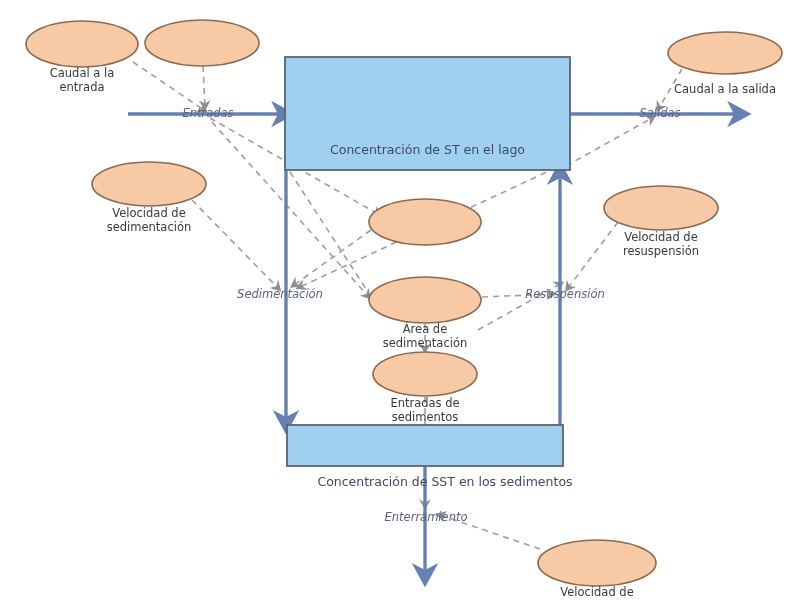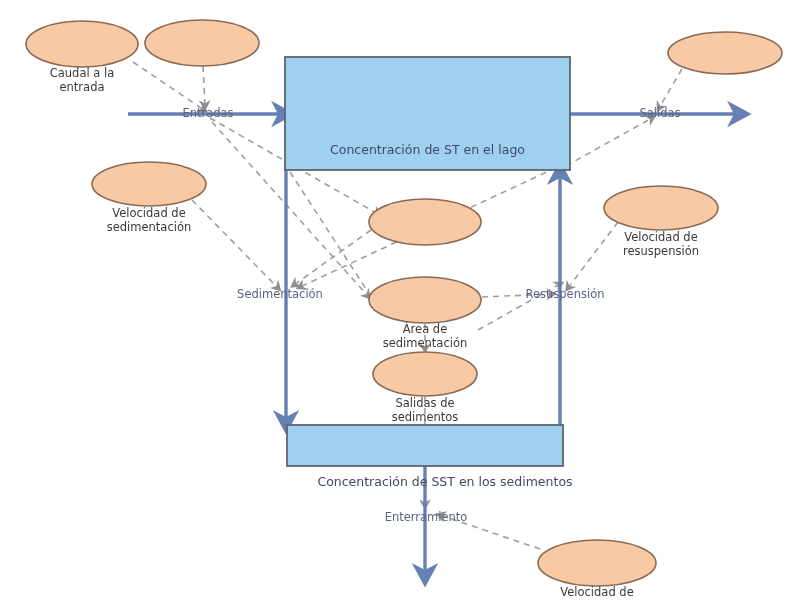--- a/index.html
+++ b/index.html
@@ -18,21 +18,21 @@
     color:#3f4a66;
     font-family:"DejaVu Sans", sans-serif;
     text-align:center;
     line-height:1.18;
     white-space:pre-line;
     pointer-events:none;
     -webkit-font-smoothing:antialiased;
   }
   .stock-label{font-size:12.5px;color:#3f4a66;border-radius:18px;}
   .aux-label{font-size:11.5px;color:#3a3a3a;}
-  .flow-label{font-size:11.5px;color:#5a6483;}
+  .flow-label{font-size:11.5px;color:#5a6483;font-style:italic;}
   .centerbox{display:flex;align-items:center;justify-content:center;margin-top:37px;}
 </style>
 </head>
 <body>
 
 <div id="stage">
 
   <svg width="800" height="600">
     <defs>
       <marker id="flowhead" markerWidth="9" markerHeight="9" refX="3.2" refY="4.5" orient="auto" markerUnits="strokeWidth">
@@ -113,24 +113,25 @@
   <div class="lbl stock-label centerbox" style="left:287px;top:425px;width:276px;height:41px;padding-left:20px;">Concentración de SST en los sedimentos</div>
 
   <div class="lbl flow-label" style="left:176px;top:107px;width:64px;">Entradas</div>
   <div class="lbl flow-label" style="left:632px;top:107px;width:56px;">Salidas</div>
   <div class="lbl flow-label" style="left:228px;top:288px;width:104px;">Sedimentación</div>
   <div class="lbl flow-label" style="left:518px;top:288px;width:94px;">Resuspensión</div>
   <div class="lbl flow-label" style="left:374px;top:511px;width:104px;">Enterramiento</div>
 
   <div class="lbl aux-label centerbox" style="left:26px;top:21px;width:112px;height:46px;">Caudal a la
 entrada</div>
+  <div class="lbl aux-label centerbox" style="left:668px;top:32px;width:114px;height:42px;">Caudal a la salida</div>
   <div class="lbl aux-label centerbox" style="left:92px;top:162px;width:114px;height:44px;">Velocidad de
 sedimentación</div>
   <div class="lbl aux-label centerbox" style="left:604px;top:186px;width:114px;height:44px;">Velocidad de
 resuspensión</div>
   <div class="lbl aux-label centerbox" style="left:369px;top:277px;width:112px;height:46px;">Área de
 sedimentación</div>
-  <div class="lbl aux-label centerbox" style="left:373px;top:352px;width:104px;height:44px;">Salidas de
+  <div class="lbl aux-label centerbox" style="left:373px;top:352px;width:104px;height:44px;">Entradas de
 sedimentos</div>
   <div class="lbl aux-label centerbox" style="left:538px;top:540px;width:118px;height:46px;">Velocidad de
 enterramiento</div>
 
 </div>
 
 </body></html>

